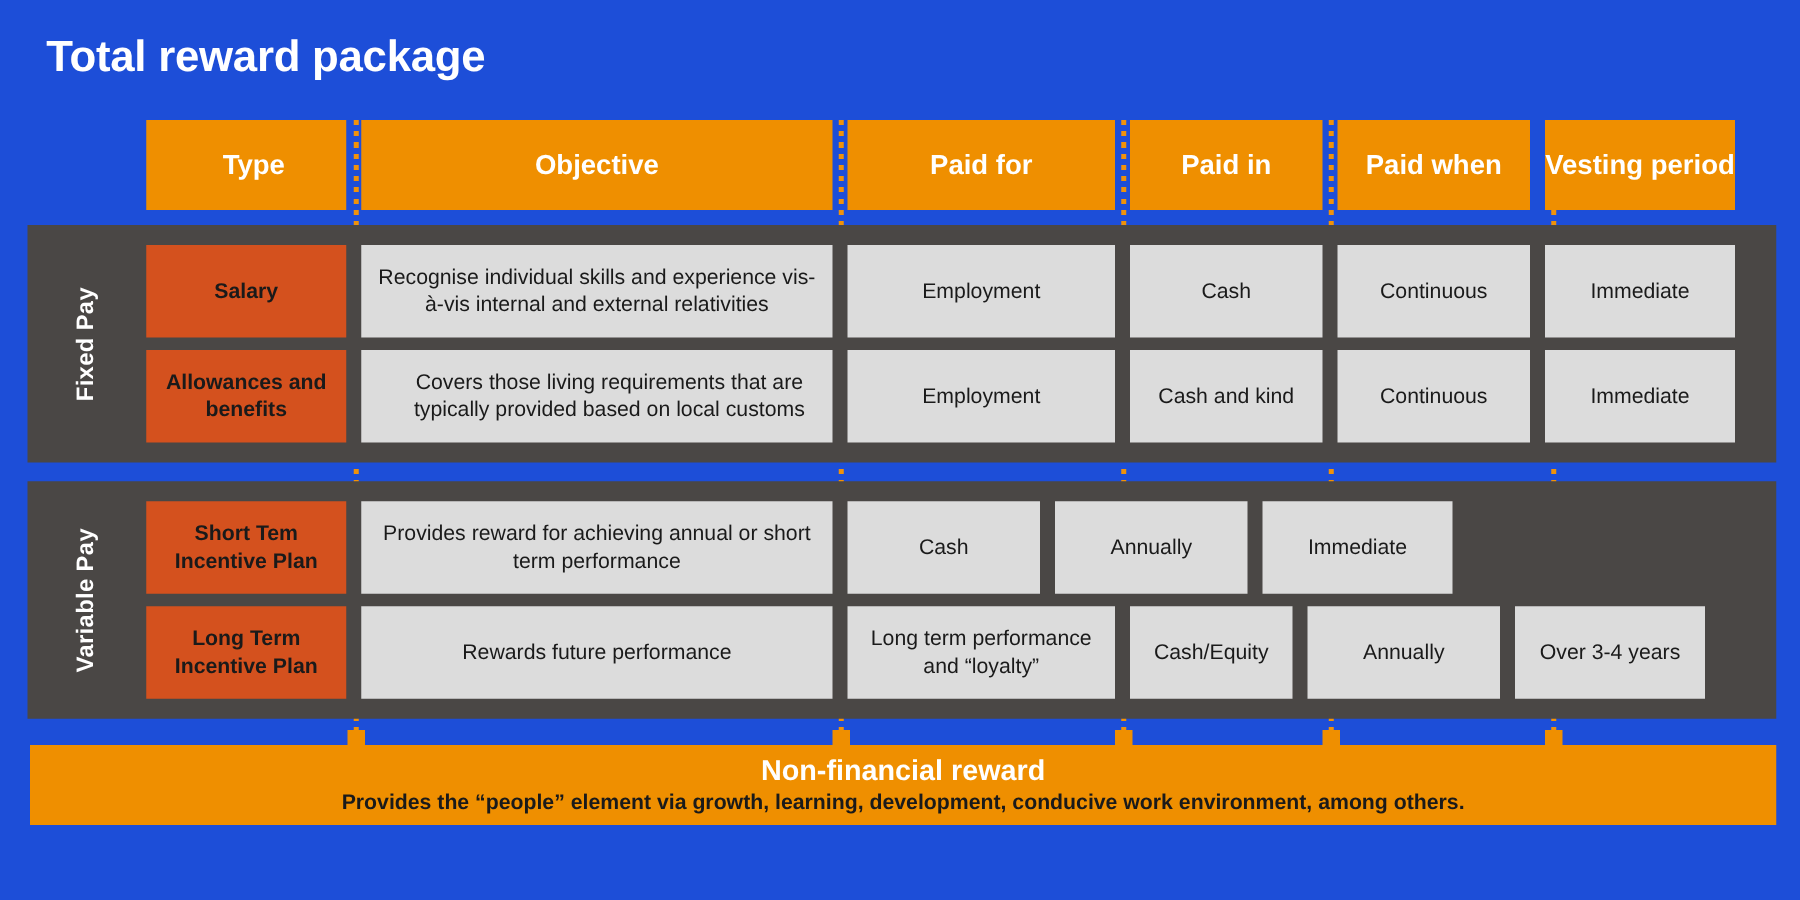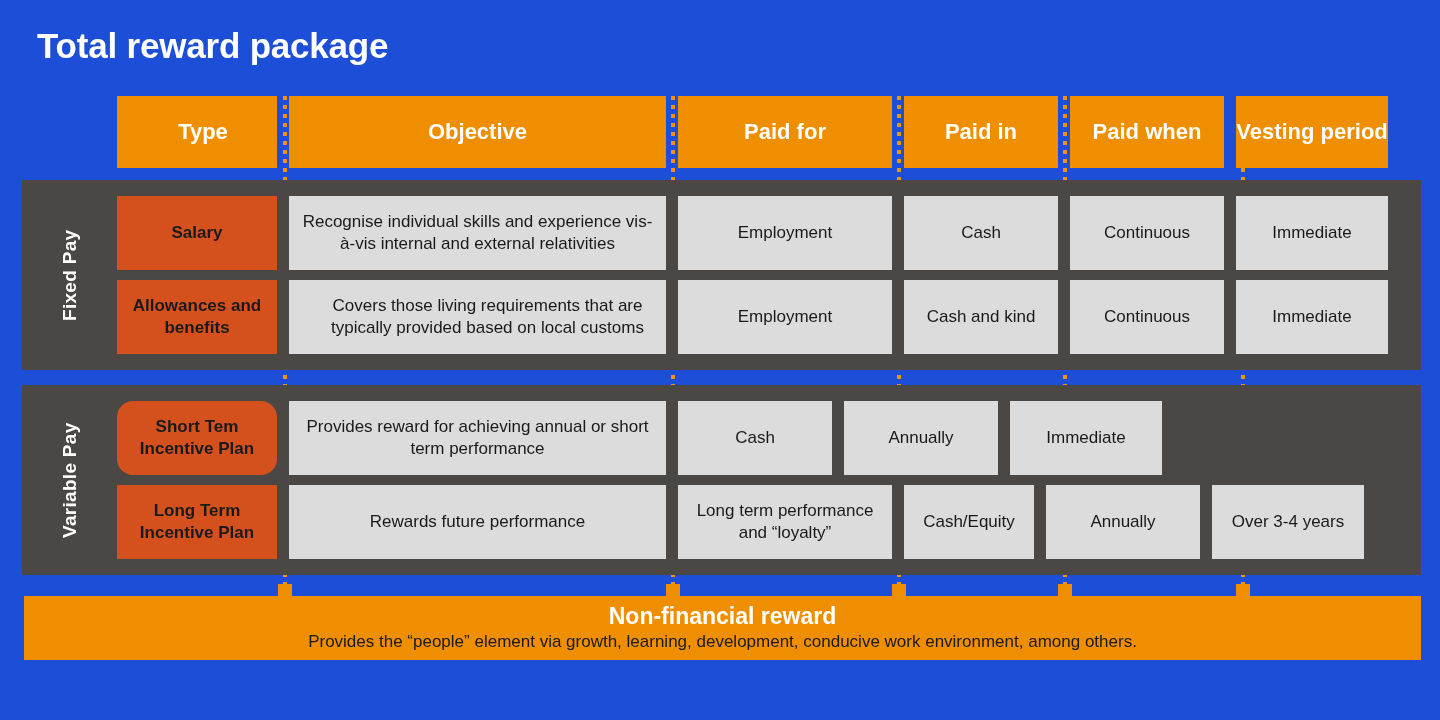--- a/index.html
+++ b/index.html
@@ -157,21 +157,21 @@
   }
   .banner-title {
     color: #ffffff;
     font-size: 23px;
     font-weight: bold;
     line-height: 1.1;
   }
   .banner-sub {
     color: #1a1a1a;
     font-size: 17px;
-    font-weight: normal;
+    font-weight: bold;
     margin-top: 4px;
     line-height: 1.1;
   }
 </style>
 </head>
 <body>
 
 <div id="stage">
 
   <div class="page-title">Total reward package</div>
@@ -217,21 +217,21 @@
           <div class="cell plain" style="width: 154px;">Continuous</div>
           <div class="cell plain" style="width: 152px;">Immediate</div>
         </div>
       </div>
   </div>
 
   <div class="panel" id="panel-variable">
     <div class="group-label">Variable Pay</div>
     <div class="rows" id="rows-variable">
         <div class="row">
-          <div class="cell type" style="width: 160px; border-radius: 16px;">Short Tem Incentive Plan</div>
+          <div class="cell type" style="width: 160px;">Short Tem Incentive Plan</div>
           <div class="cell plain" style="width: 377px;">Provides reward for achieving annual or short term performance</div>
           <div class="cell plain" style="width: 154px;">Cash</div>
           <div class="cell plain" style="width: 154px;">Annually</div>
           <div class="cell plain" style="width: 152px;">Immediate</div>
         </div>
         <div class="row">
           <div class="cell type" style="width: 160px;">Long Term Incentive Plan</div>
           <div class="cell plain" style="width: 377px;">Rewards future performance</div>
           <div class="cell plain" style="width: 214px;">Long term performance and “loyalty”</div>
           <div class="cell plain" style="width: 130px;">Cash/Equity</div>

